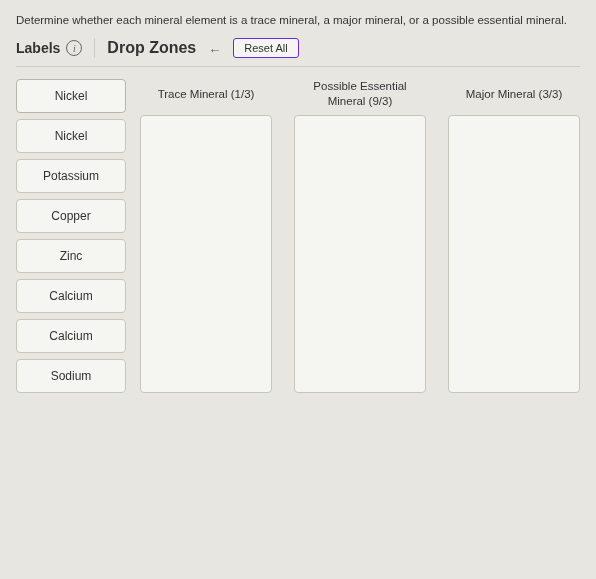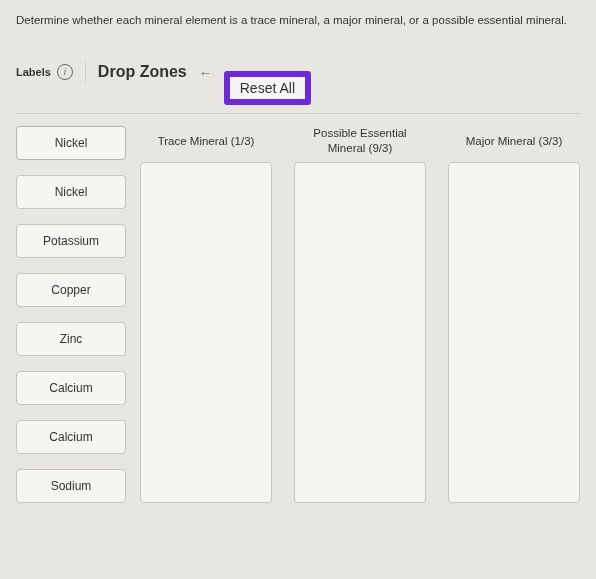--- a/index.html
+++ b/index.html
@@ -32,21 +32,21 @@
       padding-bottom: 8px;
     }
 
     .toolbar-section {
       display: flex;
       align-items: center;
       gap: 6px;
     }
 
     .toolbar-label {
-      font-size: 11px;
+      font-size: 14px;
       font-weight: 600;
       color: #333;
     }
 
     .info-icon {
       display: inline-flex;
       align-items: center;
       justify-content: center;
       width: 16px;
       height: 16px;
@@ -71,38 +71,37 @@
       color: #333;
     }
 
     .arrow-icon {
       font-size: 13px;
       color: #555;
     }
 
     .reset-btn {
       padding: 3px 10px;
-      font-size: 14px;
-      border: 6px solid #6d28d9;
+      font-size: 11px;
+      border: 1px solid #6d28d9;
       border-radius: 3px;
       background: #f5f5f3;
       color: #333;
       cursor: pointer;
-      margin-top: 33px;
     }
 
     .main-content {
       display: flex;
       gap: 14px;
     }
 
     .labels-column {
       display: flex;
       flex-direction: column;
-      gap: 15px;
+      gap: 6px;
       min-width: 110px;
     }
 
     .label-card {
       background: #f5f5f2;
       border: 1px solid #c8c5bc;
       border-radius: 4px;
       padding: 8px 10px;
       font-size: 12px;
       color: #333;

